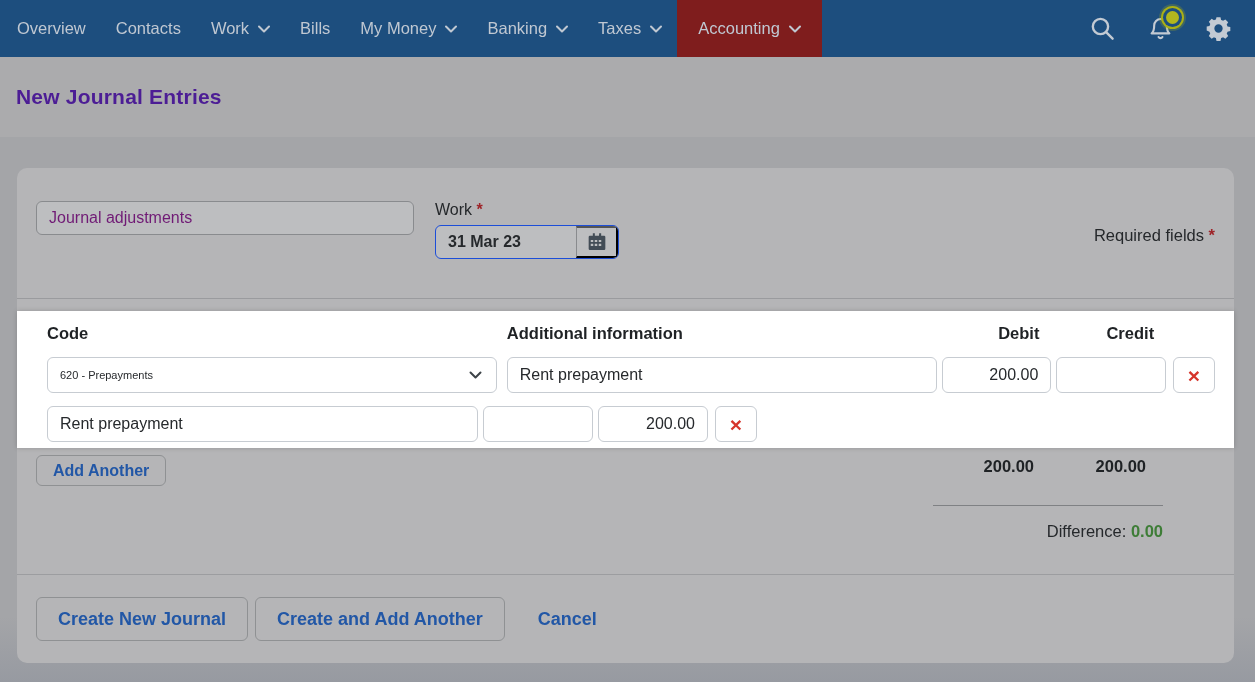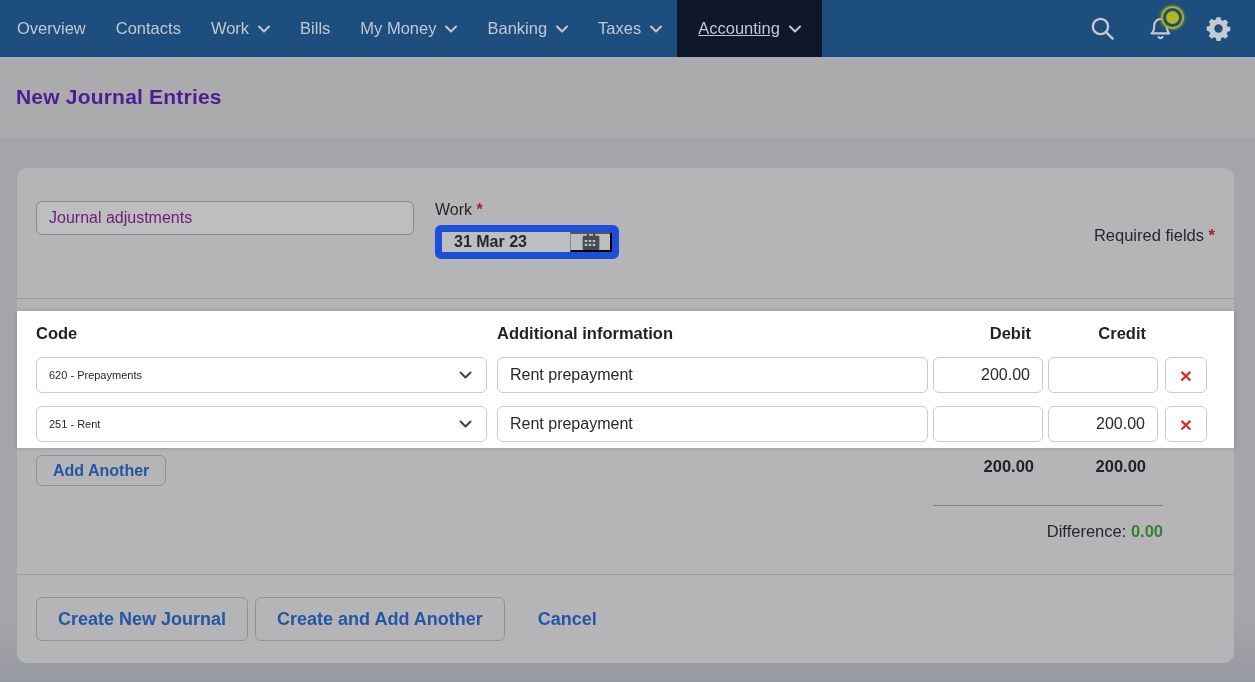--- a/index.html
+++ b/index.html
@@ -8,21 +8,21 @@
 
   
   .nav {
     height:57px; background:#1d4e7e; display:flex; align-items:stretch;
     color:#c0c8d2; font-size:16.5px; padding-left:2px;
   }
   .nav-item {
     display:flex; align-items:center; gap:9px; padding:0 15px; cursor:pointer;
     white-space:nowrap;
   }
-  .nav-item.active { background:#0f172a; padding:4px 21px;text-decoration:underline; }
+  .nav-item.active { background:#7f1d1d; padding:4px 21px; }
   .nav-chevron svg { display:block; }
   .nav-right {
     margin-left:auto; display:flex; align-items:center; gap:31px; padding-right:23px;
   }
   .nav-icon { width:27px; height:27px; color:#c3cad3; position:relative; cursor:pointer; }
   .nav-icon svg { width:100%; height:100%; display:block; }
   .badge-dot {
     position:absolute; top:-4px; right:-5px; width:13px; height:13px; border-radius:50%;
     background:#b2b71d;
     box-shadow:0 0 0 3px #1d4e7e, 0 0 0 5px #aab015, 0 0 0 7px rgba(170,176,21,.25);
@@ -48,37 +48,37 @@
   .fields { position:absolute; top:33px; left:19px; right:19px; display:flex; }
   .field-group .field-label { font-size:16px; color:#25282b; margin-bottom:6px; }
   .req-star { color:#9e2328; font-weight:bold; }
   .gray-input {
     height:34px; background:#bdbec0; border:1px solid #898b8e; border-radius:6px;
     font:16px "Liberation Sans", sans-serif; color:#701a75; padding:0 12px; outline:none;
   }
   .desc-input { width:378px; }
   .date-group { margin-left:21px; }
   .date-wrap { display:flex; width:184px; height:34px; background:#bdbec0;
-    border:7px solid #1d4ed8; border-radius:6px; overflow:hidden; }
+    border:1px solid #1d4ed8; border-radius:6px; overflow:hidden; }
   .date-input { flex:1; min-width:0; height:100%; background:transparent; border:none;
     font:16px "Liberation Sans", sans-serif; font-weight:bold; color:#26292c; padding:0 12px; outline:none; }
   .date-cal-btn { width:42px; border-left:1px solid #898b8e; display:flex; align-items:center;
     justify-content:center; color:#424c56; cursor:pointer; background:transparent; }
   .date-cal-btn svg { width:20px; height:20px; }
   .required-note { margin-left:auto; margin-top:25px; font-size:16.5px; color:#25282b; }
 
   
   .section-line { position:absolute; top:130px; left:0; right:0; border-top:1px solid #9a9b9e; }
 
   
   .rows-band {
     position:absolute; top:143px; left:0; right:0; height:137px; background:#ffffff;
     padding:12px 19px 0 19px; box-shadow:0 0 5px rgba(0,0,0,.18);
   }
-  .grid-row { display:flex; align-items:center; }
+  .grid-row { display:flex; align-items:center;margin-left:11px; }
   .col-code { width:451px; margin-right:10px; }
   .col-info { width:431px; margin-right:5px; }
   .col-debit { width:110px; margin-right:5px; }
   .col-credit { width:110px; margin-right:7px; }
   .col-del { width:42px; }
   .head-row { height:21px; margin-bottom:13px; }
   .head-label { font-size:16.5px; font-weight:bold; color:#1f2225; }
   .head-label.num { display:block; text-align:right; padding-right:12px; }
   .entry-row { height:36px; margin-bottom:13px; }
 
@@ -273,28 +273,20 @@
           <input class="white-input num-input" type="text" value="" style="">
         </div>
         <div class="col-del">
           <button class="del-btn">
             <span>×</span>
           </button>
         </div>
       </div>
 
       <div class="grid-row entry-row">
-        <div class="col-code">
-          <div class="select-box">
-            <span class="select-value">251 - Rent</span>
-            <svg viewBox="0 0 12 8" fill="none" stroke="currentColor" stroke-width="2" stroke-linecap="round" stroke-linejoin="round">
-                <path d="M1 1.5l5 5 5-5"></path>
-              </svg>
-          </div>
-        </div>
         <div class="col-info">
           <input class="white-input" type="text" value="Rent prepayment" style="">
         </div>
         <div class="col-debit">
           <input class="white-input num-input" type="text" value="" style="">
         </div>
         <div class="col-credit">
           <input class="white-input num-input" type="text" value="200.00" style="">
         </div>
         <div class="col-del">

